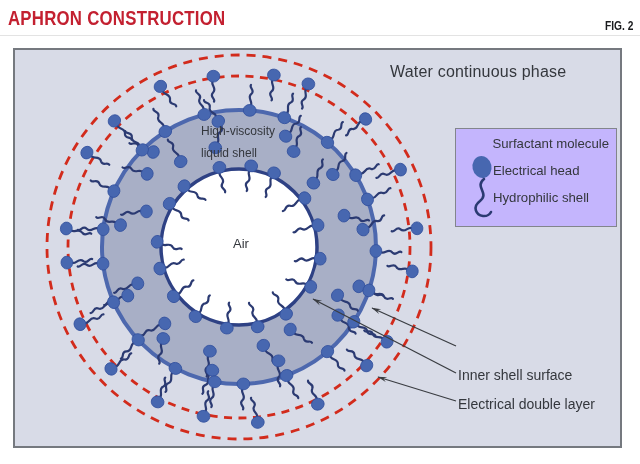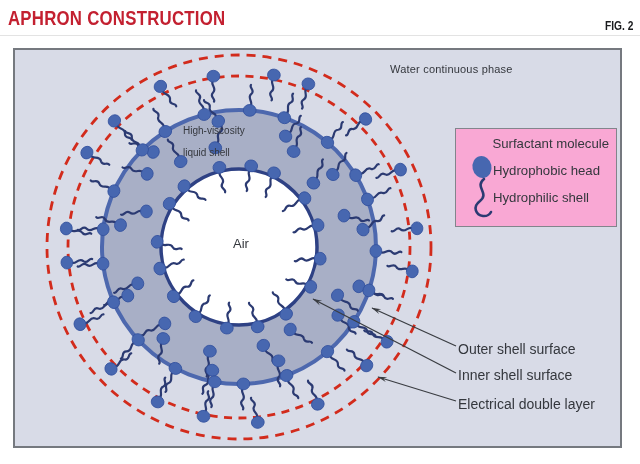--- a/index.html
+++ b/index.html
@@ -12,28 +12,28 @@
   .fig-label{position:absolute;right:7px;top:19px;font-size:12px;font-weight:bold;color:#1a1b1e;
       transform:scaleX(.85);transform-origin:right top;white-space:nowrap;}
   .header-rule{position:absolute;left:0;top:35px;width:640px;height:1px;background:#e3e3e3;}
 
   
   .diagram-box{position:absolute;left:13px;top:48px;width:609px;height:400px;
       border:2px solid #75797f;box-sizing:border-box;background:#d8dbe7;}
   .diagram-box svg.main{position:absolute;left:0;top:0;}
 
   .dlabel{position:absolute;color:#34373d;white-space:nowrap;}
-  .water-label{left:375px;top:13px;font-size:11px;letter-spacing:.2px;}
-  .shell-label{left:168px;top:70px;font-size:10px;line-height:22px;white-space:normal;width:130px;}
+  .water-label{left:375px;top:13px;font-size:16px;letter-spacing:.2px;}
+  .shell-label{left:186px;top:70px;font-size:12px;line-height:22px;white-space:normal;width:130px;}
   .air-label{left:226px;top:186px;font-size:13px;transform:translateX(-50%);}
   .callout{left:443px;font-size:14px;}
   .callout.c0{top:291px;} .callout.c1{top:317px;} .callout.c2{top:346px;}
 
   
-  .legend{position:absolute;left:440px;top:78px;width:162px;height:99px;background:#f9a8d4;
+  .legend{position:absolute;left:440px;top:78px;width:162px;height:99px;background:#c4b5fd;
       border:1.5px solid #82858c;box-sizing:border-box;}
   .legend-title{position:absolute;right:7px;top:7px;font-size:13.2px;color:#34373d;white-space:nowrap;}
   .legend-item{position:absolute;left:37px;font-size:13.2px;color:#34373d;white-space:nowrap;}
   .legend-item.head{top:34px;} .legend-item.tail{top:61px;}
   .legend svg{position:absolute;left:4px;top:20px;}
 </style>
 </head>
 <body>
 
 <div class="page-title" style="color: rgb(195, 32, 48);">APHRON CONSTRUCTION</div>
@@ -402,20 +402,19 @@
   </div>
 
   <div class="dlabel air-label">Air</div>
 
   <div class="legend">
     <div class="legend-title">Surfactant molecule</div>
     <svg width="44" height="74" viewBox="0 0 44 74">
       <ellipse class="head-fill" cx="22" cy="18" rx="9.5" ry="11" transform="rotate(-12 22 18)" fill="#4767b0"></ellipse>
       <path class="tail-stroke" d="M 24 30 C 14 38, 30 44, 20 52 C 12 58, 16 66, 23 67 C 27 67.5, 30 65, 31 63" fill="none" stroke-width="2.6" stroke-linecap="round" stroke="#2b3a72"></path>
     </svg>
-    <div class="legend-item head">Hydrophobic head</div>
+    <div class="legend-item head">Electrical head</div>
     <div class="legend-item tail">Hydrophilic shell</div>
   </div>
 
-  <div class="dlabel callout c0">Outer shell surface</div>
   <div class="dlabel callout c2">Electrical double layer</div>
   <div class="dlabel callout c1">Inner shell surface</div>
 </div>
 
 </body></html>

